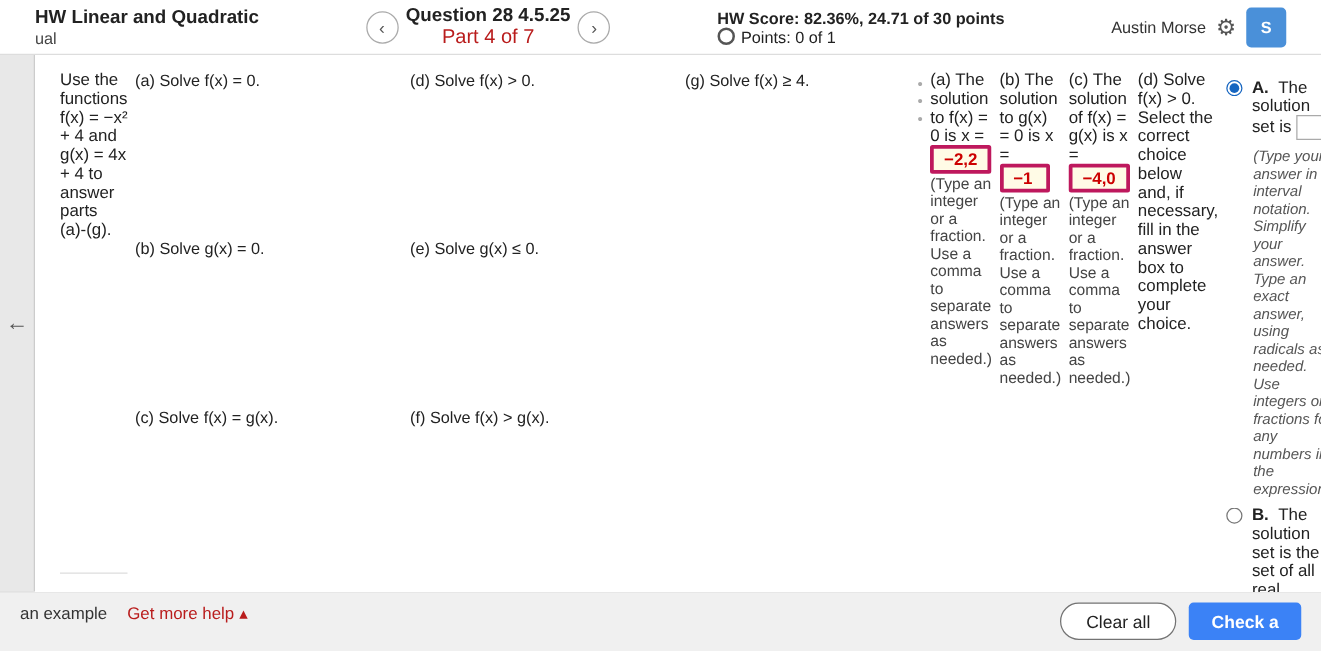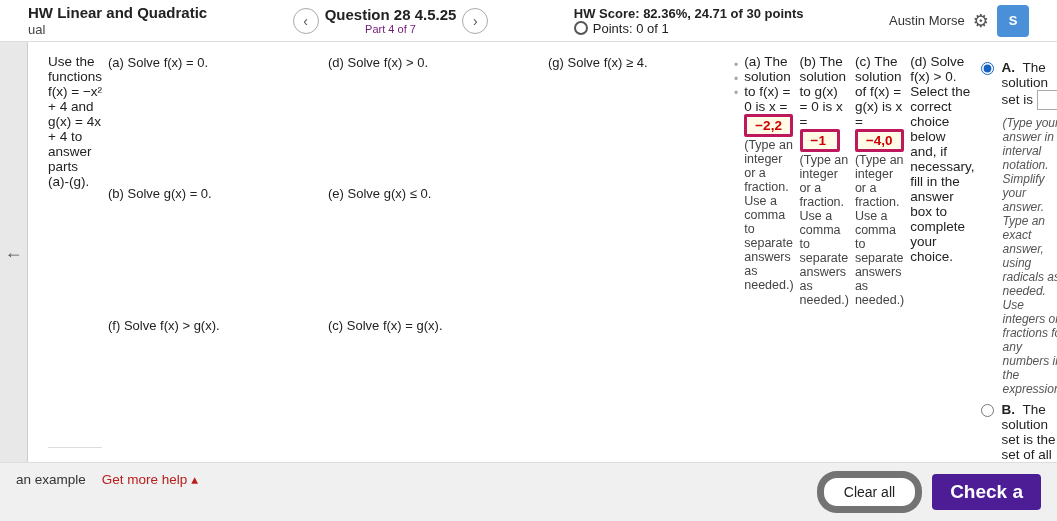--- a/index.html
+++ b/index.html
@@ -57,22 +57,22 @@
       color: #555;
     }
     .question-info {
       text-align: center;
     }
     .question-title {
       font-weight: bold;
       font-size: 15px;
     }
     .question-part {
-      font-size: 11px;
-      color: #701a75;
+      font-size: 16px;
+      color: #b91c1c;
     }
     .score-section {
       text-align: right;
       font-size: 13px;
     }
     .score-line {
       font-weight: bold;
     }
     .points-line {
       display: flex;
@@ -254,33 +254,33 @@
       cursor: pointer;
       color: #b91c1c;
     }
     .footer-right {
       display: flex;
       align-items: center;
       gap: 10px;
     }
     .btn-clear {
       background: #fff;
-      border: 7px solid #737373;
+      border: 1px solid #737373;
       border-radius: 20px;
       padding: 6px 20px;
       font-size: 14px;
       cursor: pointer;
       color: #222;
     }
     .btn-check {
-      background: #4c1d95;
+      background: #3b82f6;
       border: none;
       border-radius: 4px;
       padding: 7px 18px;
-      font-size: 19px;
+      font-size: 14px;
       cursor: pointer;
       color: #fff;
       font-weight: bold;
     }
   </style>
 </head>
 <body>
 
 <div class="top-bar">
   <div class="top-bar-left">
@@ -336,24 +336,24 @@
         <span>(g) Solve f(x) ≥ 4.</span>
       </div>
       <div class="part-item">
         <span>(b) Solve g(x) = 0.</span>
       </div>
       <div class="part-item">
         <span>(e) Solve g(x) ≤ 0.</span>
       </div>
       <div class="part-item"></div>
       <div class="part-item">
+        <span>(c) Solve f(x) = g(x).</span>
+      </div>
+      <div class="part-item">
         <span>(f) Solve f(x) &gt; g(x).</span>
-      </div>
-      <div class="part-item">
-        <span>(c) Solve f(x) = g(x).</span>
       </div>
     </div>
 
     <div class="divider-dots">• • •</div>
 
     <div class="solution-block">
       <span class="label">(a) The solution to f(x) = 0 is x = </span>
       <span class="answer-box">−2,2</span>
       <div class="sub-text">(Type an integer or a fraction. Use a comma to separate answers as needed.)</div>
     </div>

